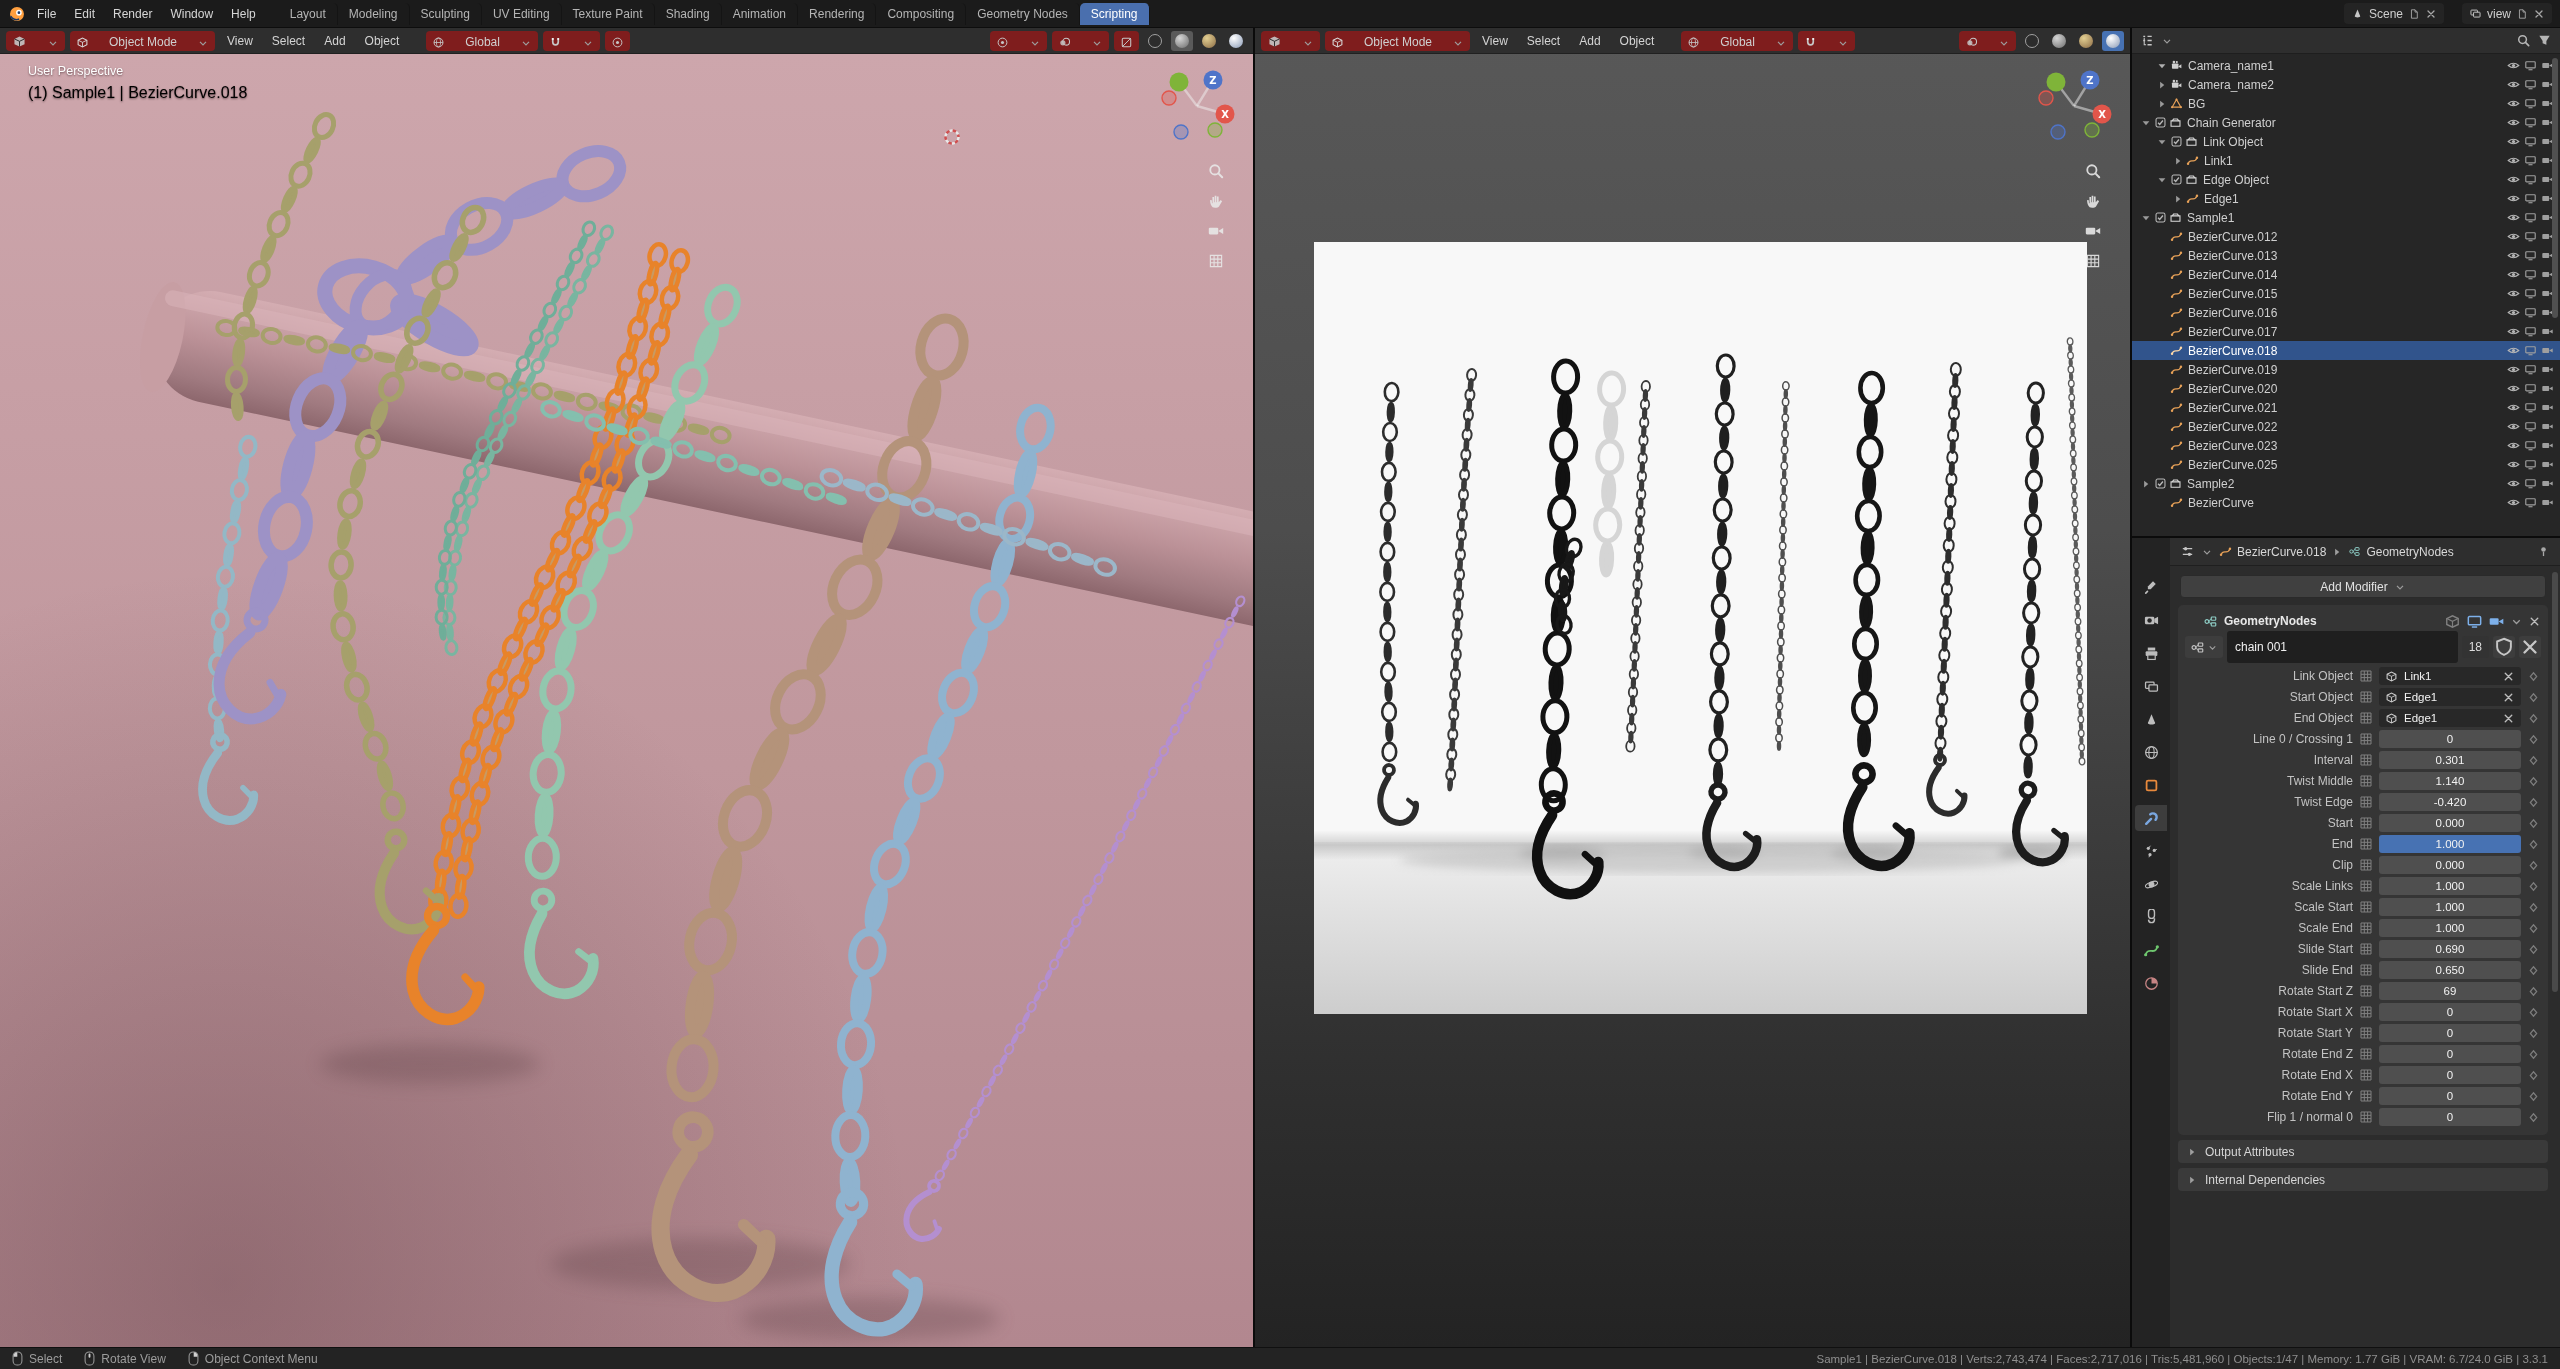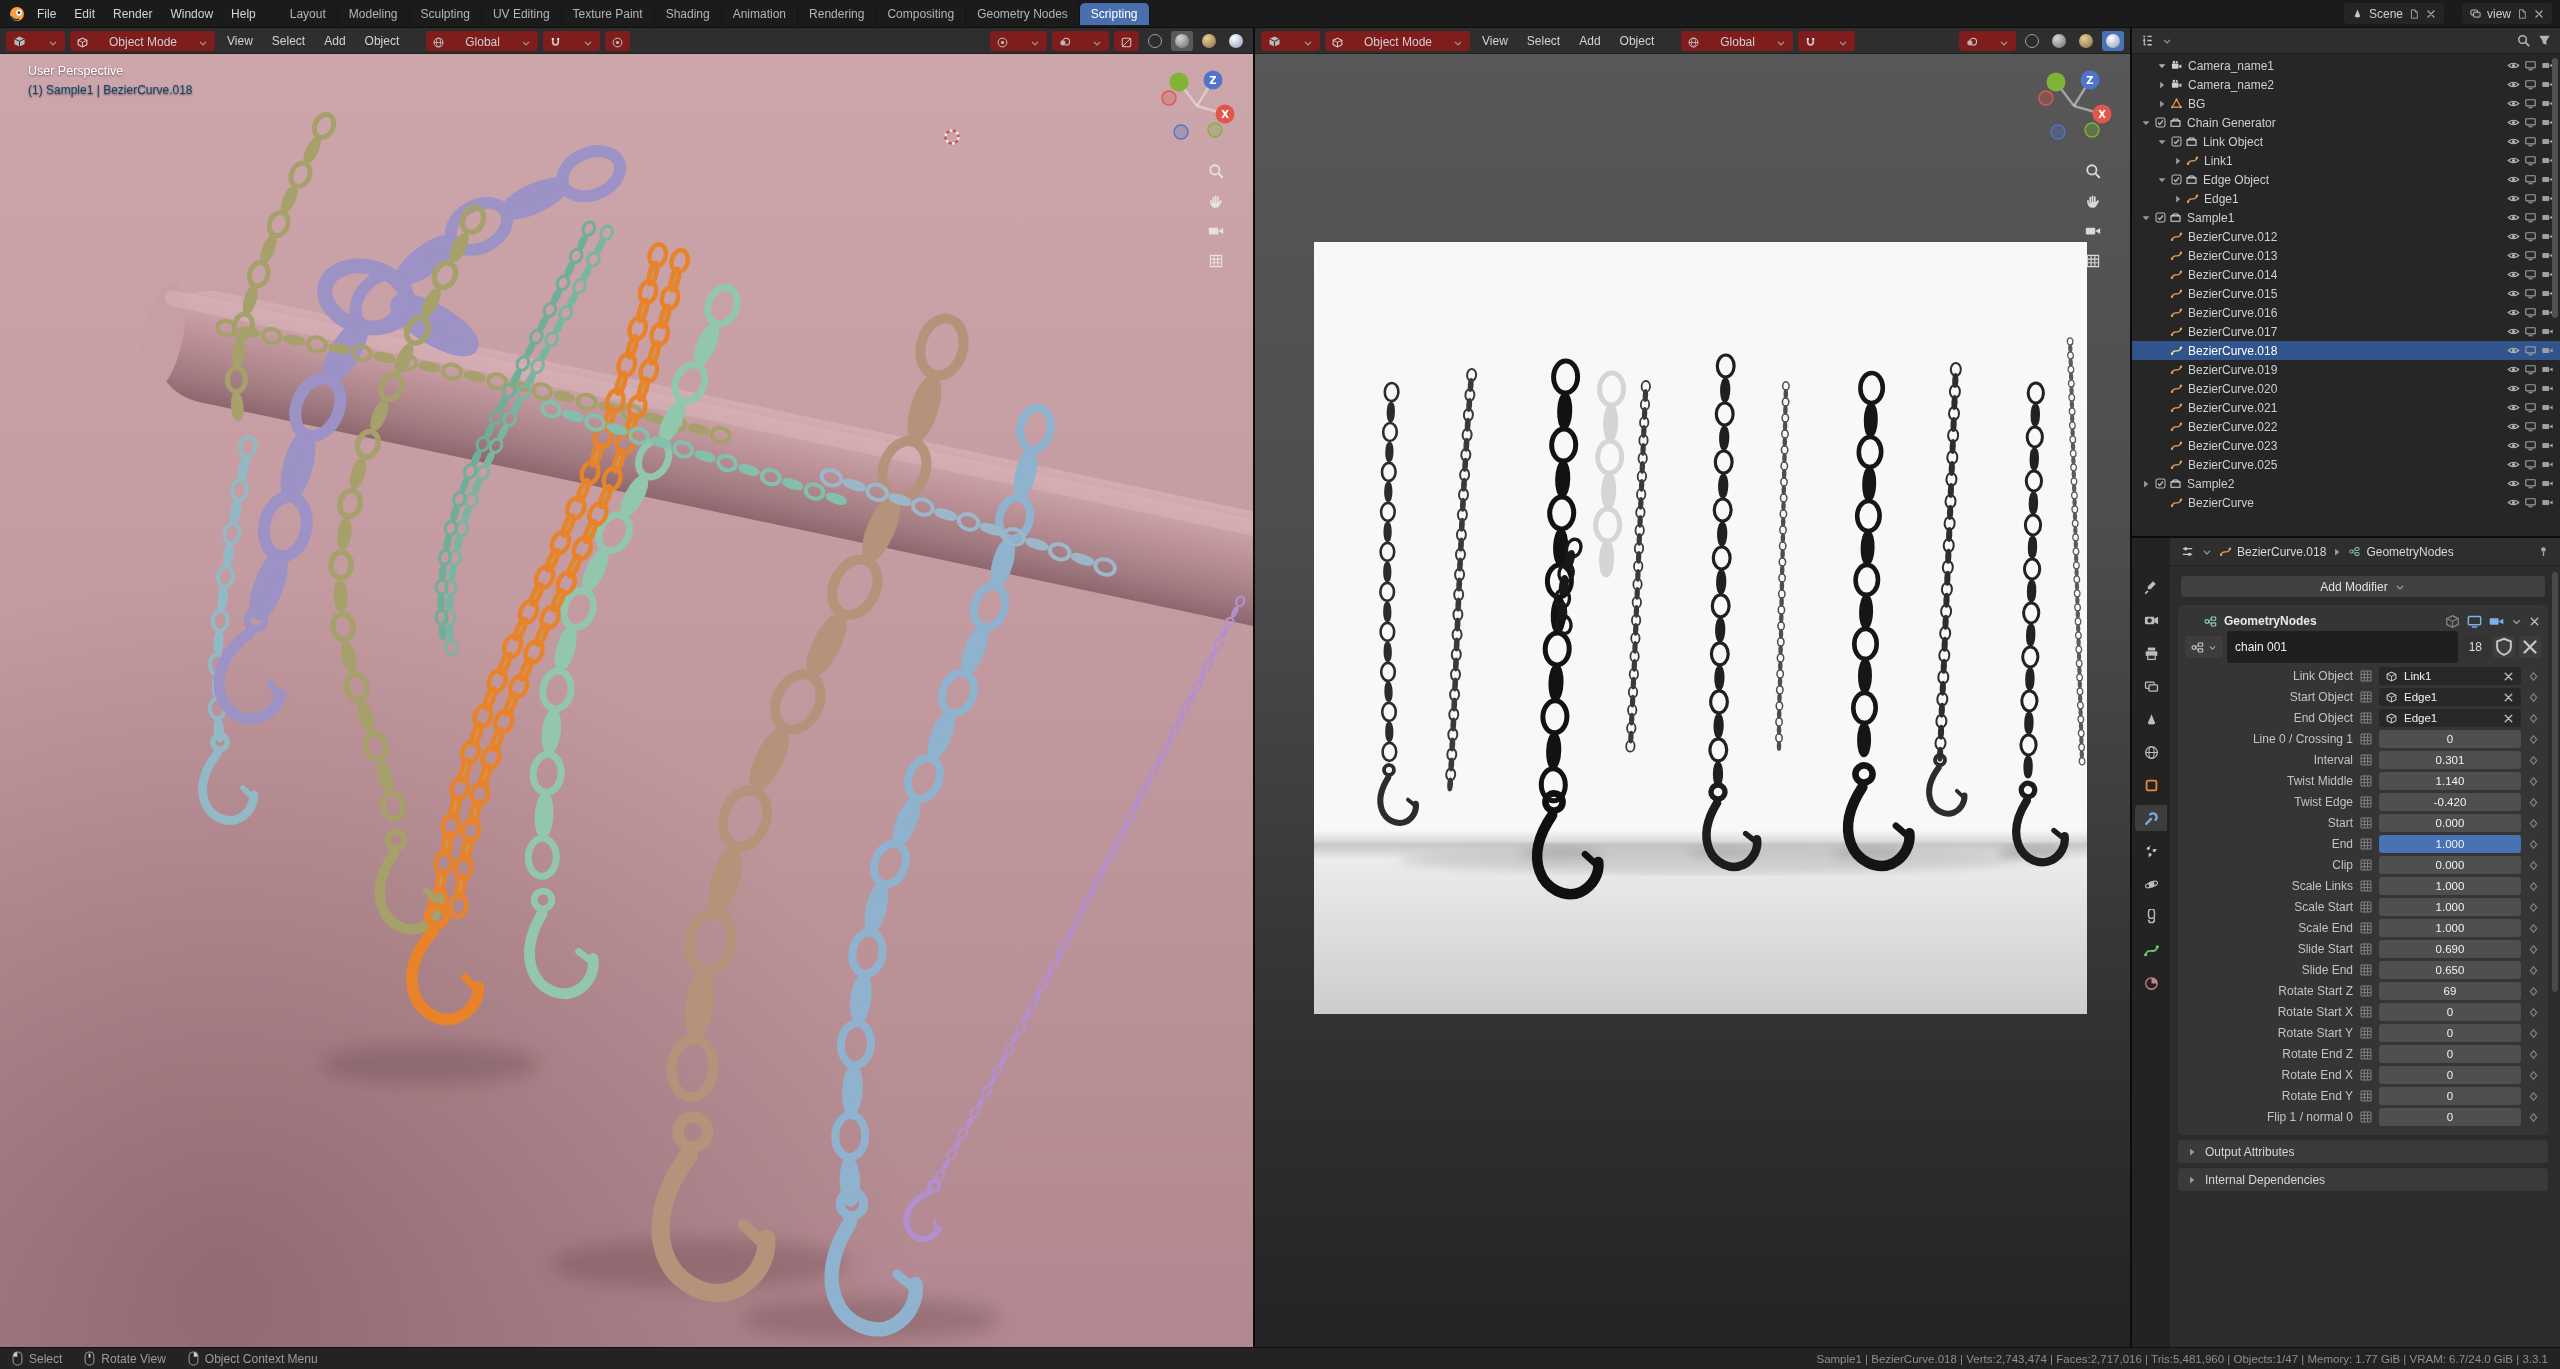--- a/index.html
+++ b/index.html
@@ -35,21 +35,21 @@
   .sph-btn{display:flex;align-items:center;justify-content:center;width:22px;height:20px;border-radius:3px}
   .sph-btn.on{background:#5a5a5a}.sph-btn.on-blue{background:#4772b3}
   .sph{width:14px;height:14px;border-radius:50%;background:radial-gradient(circle at 35% 30%,#d6d6d6,#6b6b6b)}
   .sph.wire{background:#2c2c2c;border:1.5px solid #a0a0a0}
   .sph.mat{background:radial-gradient(circle at 35% 30%,#e3cf92,#8a6a44)}
   .sph.rend{background:radial-gradient(circle at 35% 30%,#fff,#8899b5)}
 
   .scene-abs{position:absolute;inset:26px 0 0 0}
   svg.scene{width:100%;height:100%;display:block}
   .vp-overlay{position:absolute;left:28px;top:34px;z-index:5;color:#fff;font-size:12.5px;line-height:1.55;text-shadow:0 1px 2px rgba(30,10,15,.55)}
-  .vp-overlay .l2{color:#0c4a6e;font-size:12px}
+  .vp-overlay .l2{color:#000000;font-size:16px}
   .gizmo{position:absolute;top:36px;right:14px;width:84px;height:84px;z-index:5}
   .vp-tools{position:absolute;top:134px;right:28px;display:flex;flex-direction:column;gap:12px;z-index:5;opacity:.9}
   .vp-tools .icon{width:18px;height:18px}
 
   #vr-backdrop{position:absolute;left:59px;top:214px;width:773px;height:772px;background:#f8f8f8;z-index:2}
   #vr-backdrop svg{width:100%;height:100%;display:block}
 
   
   #outliner{height:508px;background:#262626;display:flex;flex-direction:column;flex:0 0 508px;position:relative}
   .ol-header{height:26px;background:#2e2e2e;display:flex;align-items:center;gap:6px;padding:0 8px;border-bottom:1px solid #1e1e1e}

